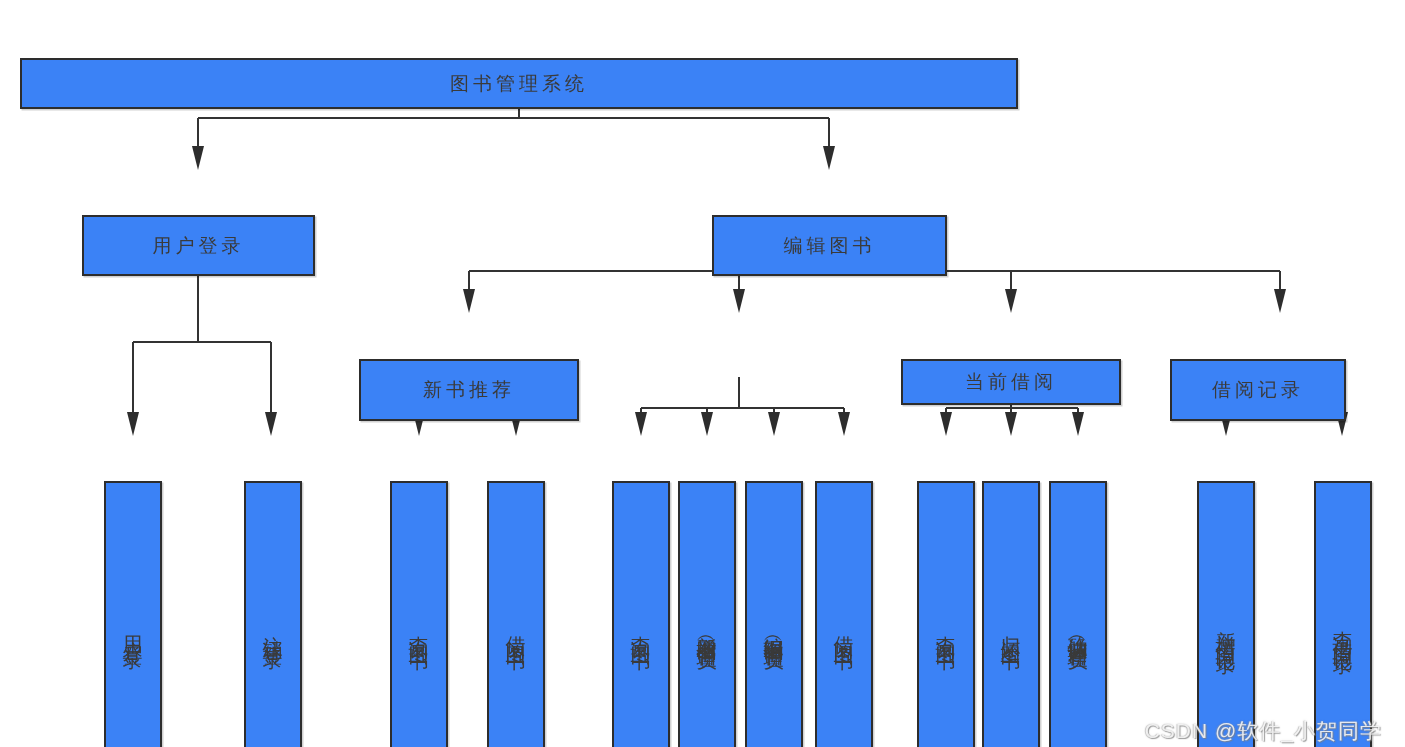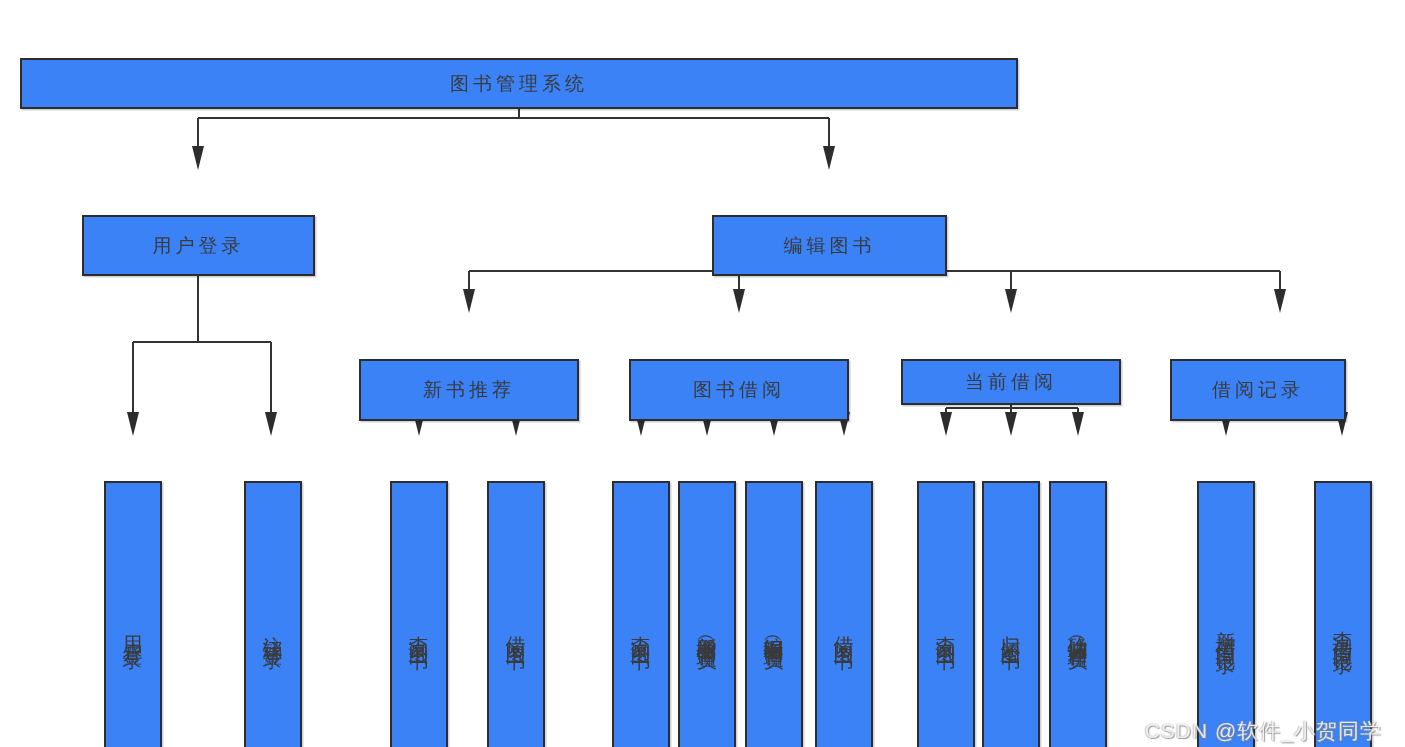--- a/index.html
+++ b/index.html
@@ -100,23 +100,20 @@
   <div class="node h" style="left:82px; top:171px; width:233px; height:61px;">
     <span>用户登录</span>
   </div>
   <div class="node h" style="left:712px; top:171px; width:235px; height:61px;">
     <span>编辑图书</span>
   </div>
 
   <div class="node h" style="left:359px; top:315px; width:220px; height:62px;text-align:right;">
     <span>新书推荐</span>
   </div>
-  <div class="node h" style="left:629px; top:315px; width:220px; height:62px;">
-    <span>图书借阅</span>
-  </div>
   <div class="node h" style="left:901px; top:315px; width:220px; height:46px;">
     <span>当前借阅</span>
   </div>
   <div class="node h" style="left:1170px; top:315px; width:176px; height:62px;">
     <span>借阅记录</span>
   </div>
 
   <div class="node v" style="left:104px;">
     <span>用户登录</span>
   </div>

